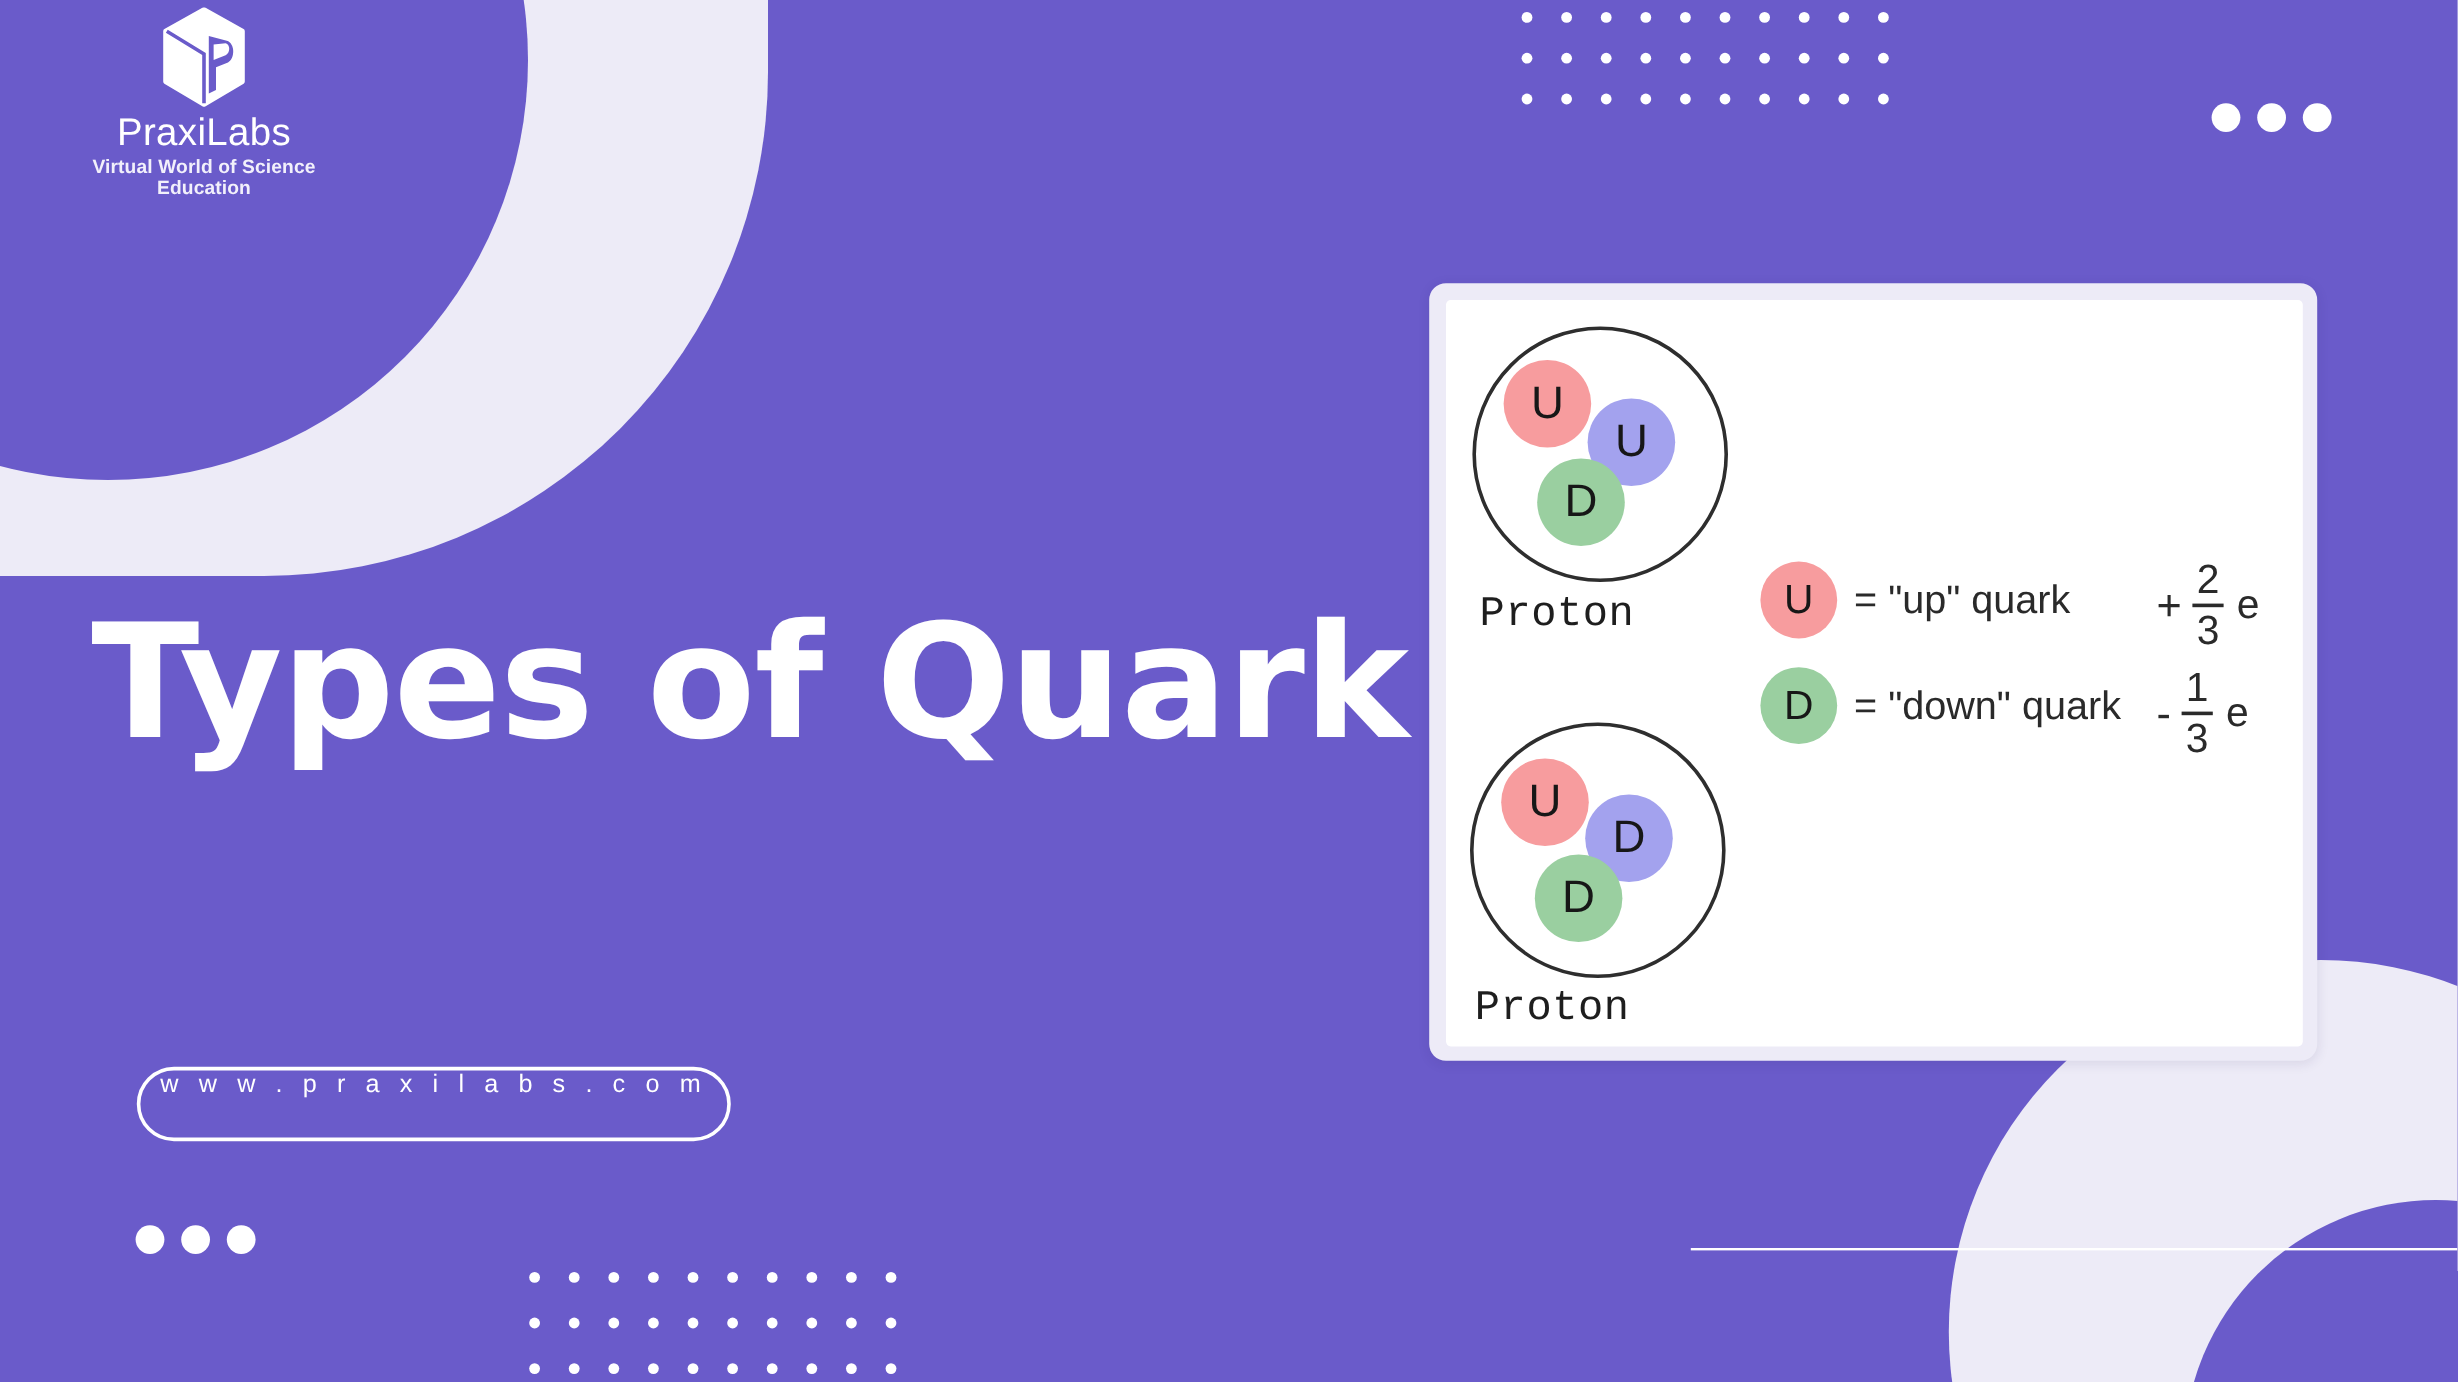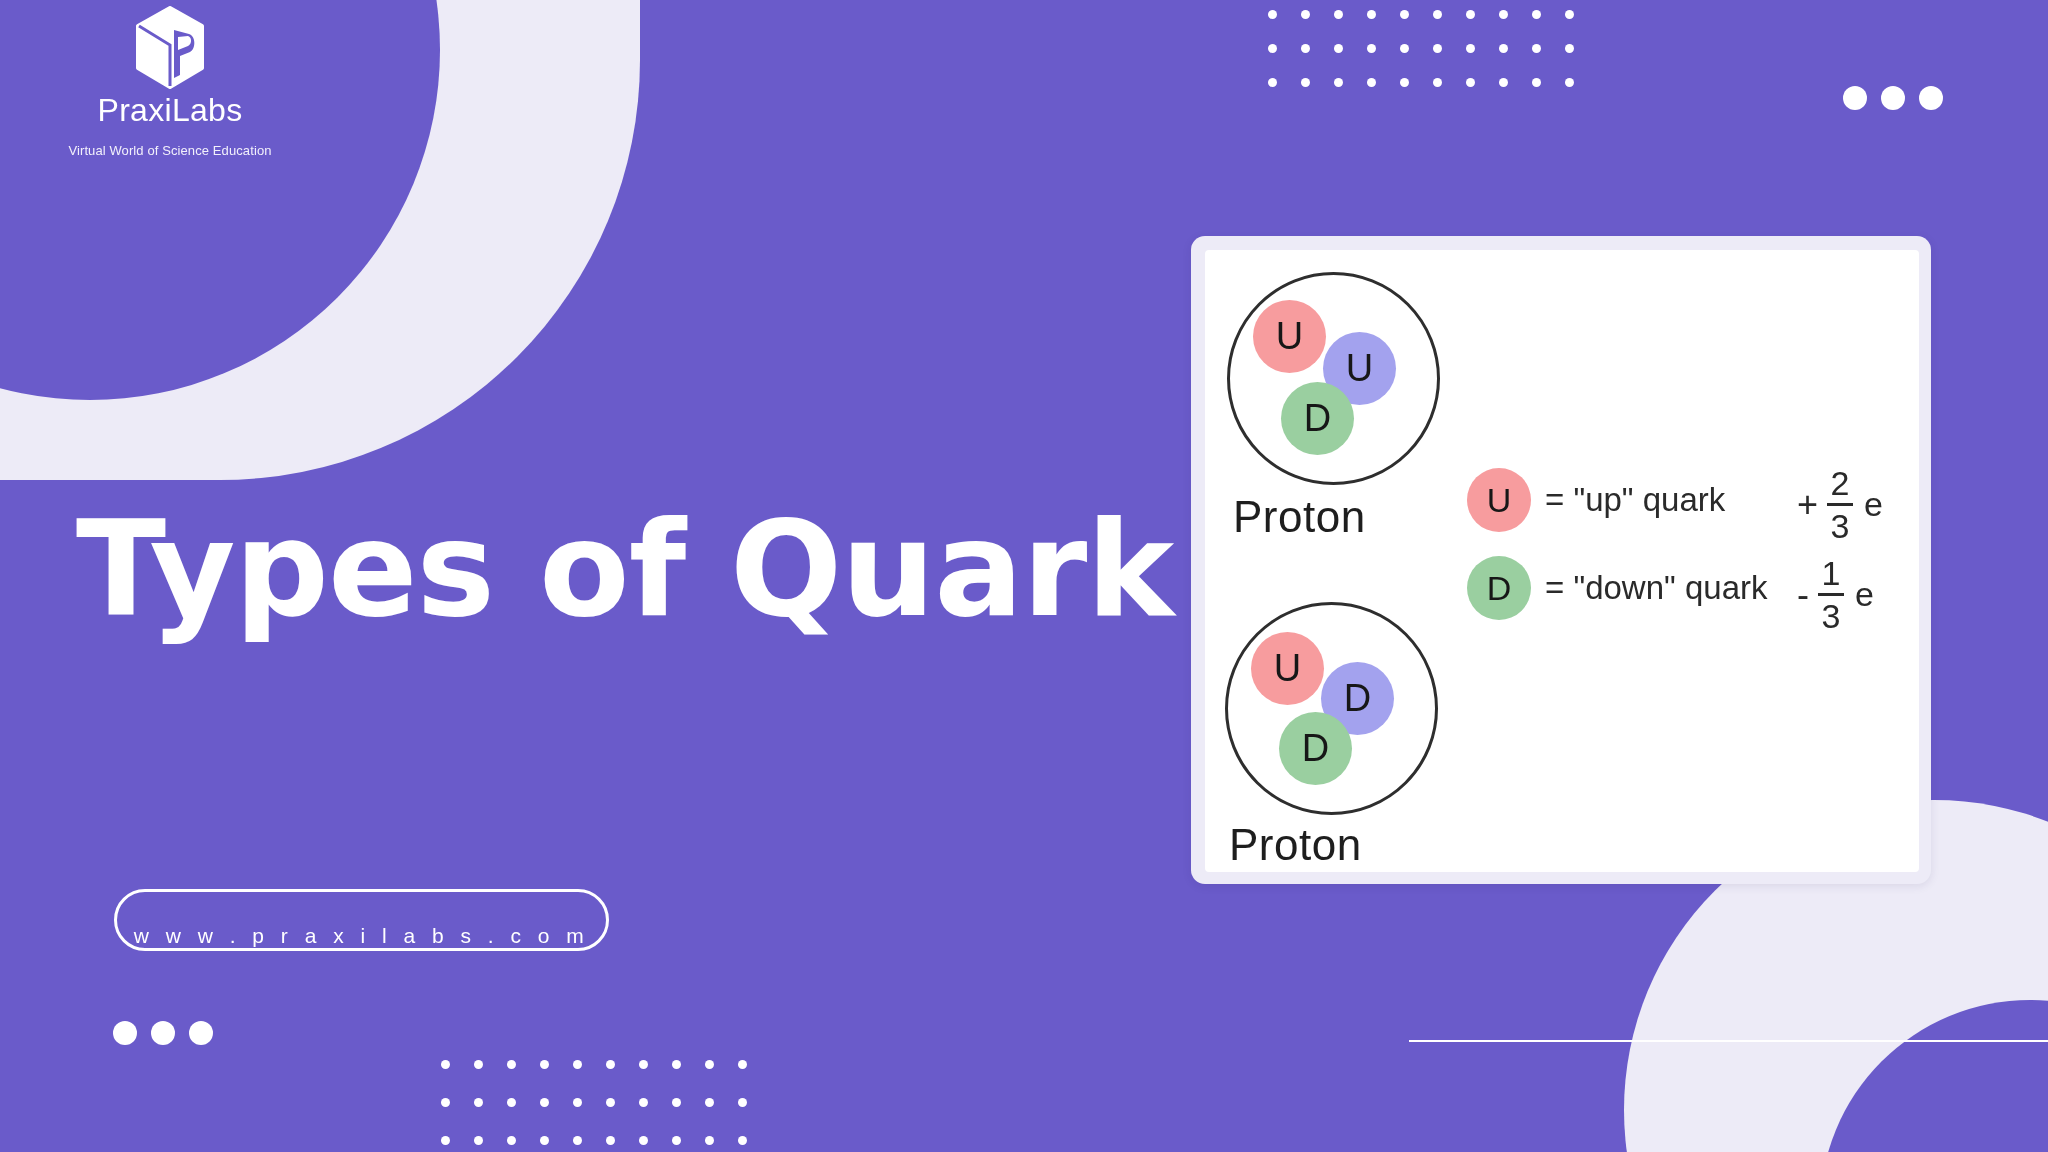--- a/index.html
+++ b/index.html
@@ -56,22 +56,22 @@
     width:220px; text-align:center;
     color:#FFFFFF;
   }
   .logo-mark { width:74px; height:84px; display:block; margin:0 auto 4px; }
   .logo-word {
     font-size:32px; font-weight:400;
     letter-spacing:0.3px; line-height:1;
     color:#FFFFFF;
   }
   .logo-tag {
-    font-size:13px; font-weight:400;
-    letter-spacing:0.1px; margin-top:17px;
+    font-size:16px; font-weight:700;
+    letter-spacing:0.1px; margin-top:5px;
     color:#F2F0FB;
   }
 
   
   .dotgrid { position:absolute; display:grid; }
   .dotgrid .dot {
     width:9px; height:9px; border-radius:50%;
     background:#FFFFFF;
   }
   #dotgrid-top {
@@ -109,21 +109,21 @@
     margin-left:32px;
   }
 
   
   .url-pill {
     position:absolute;
     left:114px; top:889px;
     width:495px; height:62px;
     border:3px solid #FFFFFF;
     border-radius:34px;
-    display:flex; align-items:flex-end; justify-content:center;
+    display:flex; align-items:flex-start; justify-content:center;
     color:#FFFFFF;
     font-size:21px;
     letter-spacing:5.5px;
     font-weight:400;
   }
 
   
   .card-frame {
     position:absolute;
     left:1191px; top:236px;
@@ -143,22 +143,22 @@
 
   
   .nucleon {
     position:absolute;
     border:3px solid #2E2E2E;
     border-radius:50%;
     background:transparent;
   }
   .nucleon-label {
     position:absolute;
-    font-family:Liberation Sans, sans-serif;
-    font-size:44px;
+    font-family:Liberation Mono, monospace;
+    font-size:35px;
     color:#1E1E1E;
     font-weight:400;
     letter-spacing:0.5px;
   }
   .quark {
     position:absolute;
     border-radius:50%;
     display:flex; align-items:center; justify-content:center;
     font-size:38px;
     color:#171717;

